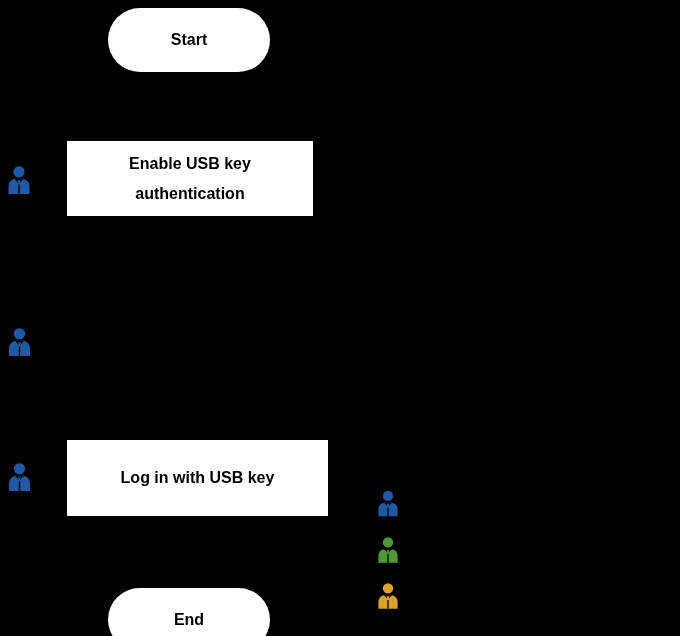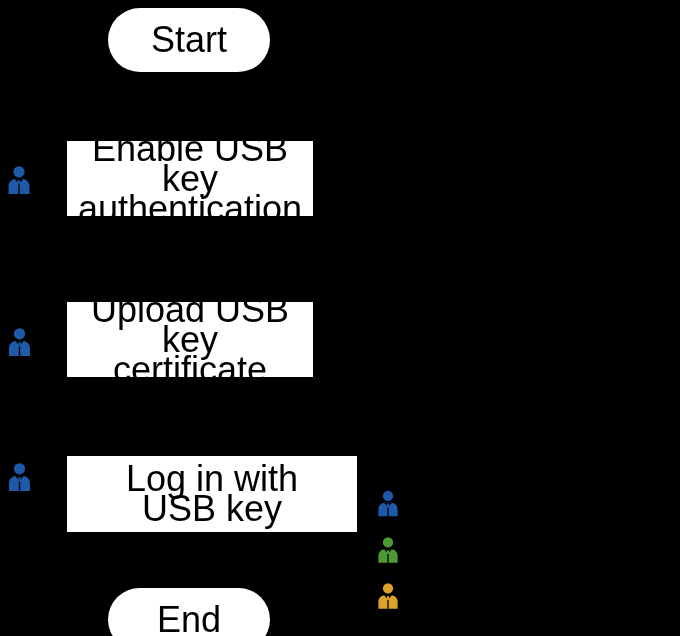--- a/index.html
+++ b/index.html
@@ -16,34 +16,35 @@
     font-family: "Liberation Sans", sans-serif;
   }
   .node {
     position: absolute;
     background: #ffffff;
     color: #000000;
     display: flex;
     align-items: center;
     justify-content: center;
     text-align: center;
-    font-size: 36px;
+    font-size: 16px;
     line-height: 30px;
     box-sizing: border-box;
+    font-weight: bold;
   }
   .terminator {
     border-radius: 34px;
   }
   .process {
     padding: 0 20px;
   }
   #n-start { left: 108px; top: 8px;   width: 162px; height: 64px; }
   #n-step1 { left: 67px;  top: 141px; width: 246px; height: 75px; }
   #n-step2 { left: 67px;  top: 302px; width: 246px; height: 75px; }
-  #n-step3 { left: 67px;  top: 440px; width: 290px; height: 76px; margin-top: 16px; }
+  #n-step3 { left: 67px;  top: 440px; width: 261px; height: 76px; }
   #n-end   { left: 108px; top: 588px; width: 162px; height: 63px; }
 
   .person-icon {
     position: absolute;
   }
   .person-icon svg {
     display: block;
     width: 100%;
     height: 100%;
   }
@@ -61,23 +62,20 @@
 <div class="canvas">
 
   <div class="node terminator" id="n-start">
     <span>Start</span>
   </div>
 
   <div class="node process" id="n-step1">
     <span>Enable USB key authentication</span>
   </div>
 
-  <div class="node process" id="n-step2">
-    <span>Upload USB key certificate</span>
-  </div>
 
   <div class="node process" id="n-step3">
     <span>Log in with USB key</span>
   </div>
 
   <div class="node terminator" id="n-end">
     <span>End</span>
   </div>
 
   <div class="person-icon" id="actor-1" style="color: rgb(30, 90, 168);">

